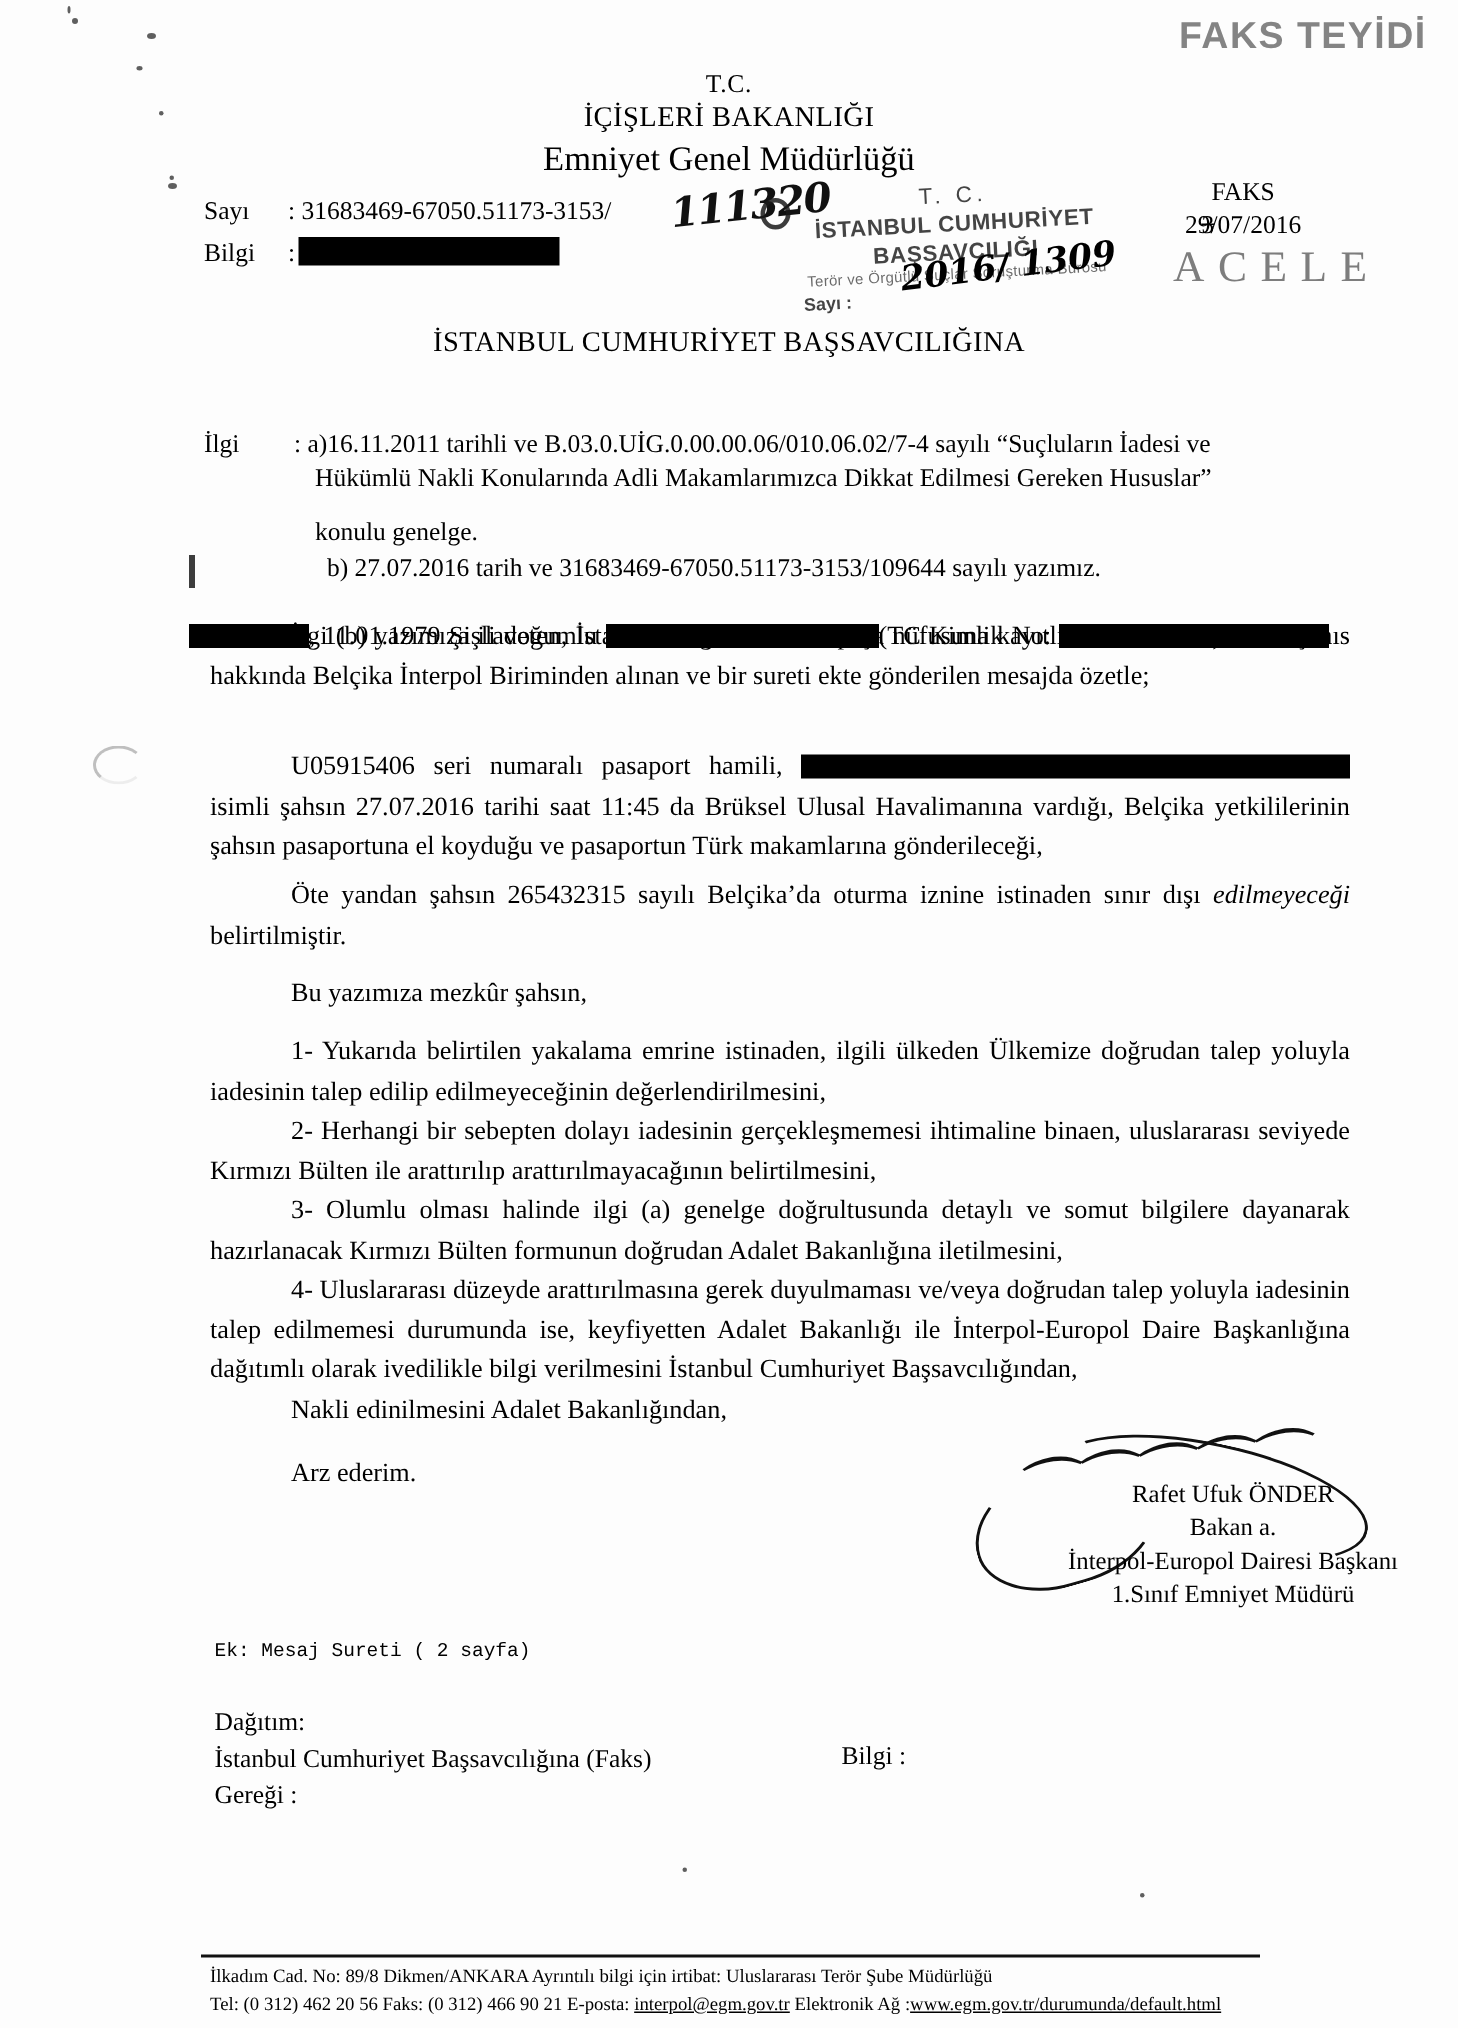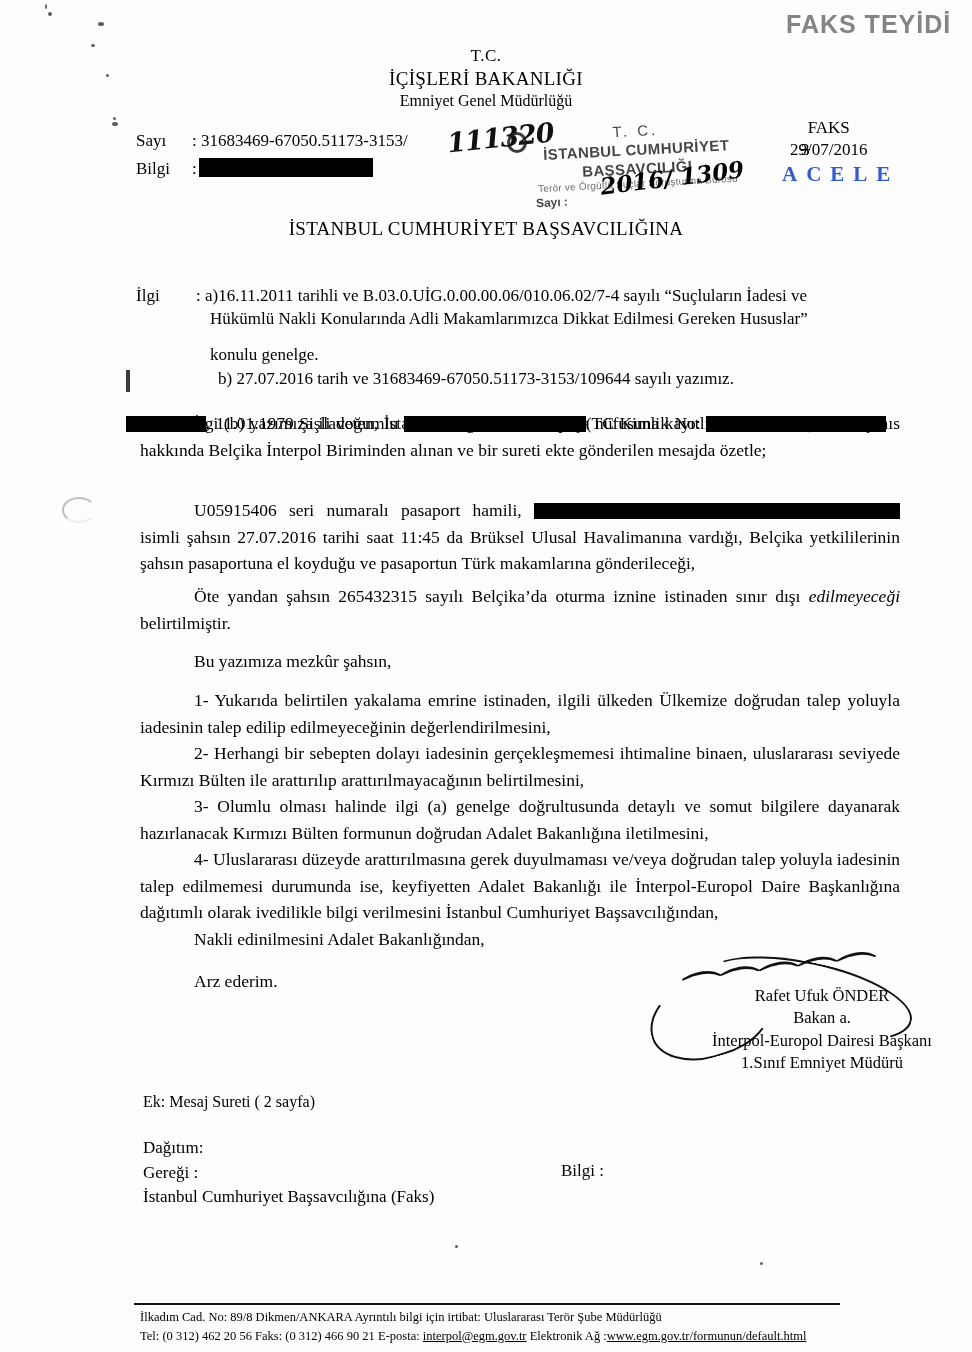--- a/index.html
+++ b/index.html
@@ -43,21 +43,21 @@
 
   
   .hdr {
     position: absolute;
     left: 0; right: 0;
     text-align: center;
     line-height: 1.28;
   }
   .hdr .l1 { font-size: 17px; letter-spacing: .5px; }
   .hdr .l2 { font-size: 19px; letter-spacing: .3px; }
-  .hdr .l3 { font-size: 16px; }
+  .hdr .l3 { font-size: 23px; }
 
   .meta {
     position: absolute;
     font-size: 17px;
     white-space: nowrap;
   }
   .meta-label { display: inline-block; width: 56px; }
 
   .handwritten-sayi {
     position: absolute;
@@ -78,25 +78,25 @@
     white-space: nowrap;
   }
   .overstrike {
     position: absolute;
     font-size: 17px;
     text-decoration: line-through;
   }
 
   .acele {
     position: absolute;
-    font-size: 21px;
-    font-weight: 700;
+    font-size: 29px;
+    font-weight: 400;
     letter-spacing: 9px;
     font-family: "Liberation Serif", serif;
-    color: #1d4ed8;
+    color: #737373;
     opacity: .92;
   }
 
   
   .stamp {
     position: absolute;
     transform: rotate(-3deg);
     color: #1c1c1c;
     opacity: .82;
     font-family: "Liberation Sans", sans-serif;
@@ -205,21 +205,21 @@
   .sig-tail {
     position: absolute;
     width: 210px; height: 70px;
     border: 2.2px solid #111;
     border-radius: 50%;
     border-left-color: transparent;
     border-bottom-color: transparent;
     transform: rotate(12deg);
   }
 
-  .ek { position: absolute; font-size: 16px; }
+  .ek { position: absolute; font-size: 13px; font-family: Liberation Mono, monospace; }
   .dist { position: absolute; font-size: 17px; line-height: 1.45; white-space: nowrap; }
 
   
   .footer-rule {
     position: absolute;
     height: 2px;
     background: #111;
   }
   .footer {
     position: absolute;
@@ -331,28 +331,28 @@
     <div>Rafet Ufuk ÖNDER</div>
     <div>Bakan a.</div>
     <div>İnterpol-Europol Dairesi Başkanı</div>
     <div>1.Sınıf Emniyet Müdürü</div>
   </div>
 
   <div class="ek" style="left:143px;top:1093px;">Ek: Mesaj Sureti ( 2 sayfa)</div>
 
   <div class="dist" style="left:143px;top:1136px;">
     <div>Dağıtım:</div>
+    <div>İstanbul Cumhuriyet Başsavcılığına (Faks)</div>
     <div>Gereği  :</div>
-    <div>İstanbul Cumhuriyet Başsavcılığına (Faks)</div>
   </div>
   <div class="dist" style="left:561px;top:1159px;">
     <div>Bilgi    :</div>
   </div>
 
   <div class="footer-rule" style="left:134px;top:1303px;width:706px;"></div>
   <div class="footer" style="left:140px;top:1308px;">
     <div>İlkadım Cad. No: 89/8 Dikmen/ANKARA Ayrıntılı bilgi için irtibat: Uluslararası Terör Şube Müdürlüğü</div>
     <div>
-      <span>Tel: (0 312) 462 20 56  Faks: (0 312) 466 90 21 E-posta: </span><span class="ul">interpol@egm.gov.tr</span><span> Elektronik Ağ :</span><span class="ul">www.egm.gov.tr/formunun/default.html</span>
+      <span>Tel: (0 312) 462 20 56  Faks: (0 312) 466 90 21 E-posta: </span><span class="ul">interpol@egm.gov.tr</span><span> Elektronik Ağ :</span><span class="ul">www.egm.gov.tr/durumunda/default.html</span>
     </div>
   </div>
 
 </div>
 
 </body></html>

